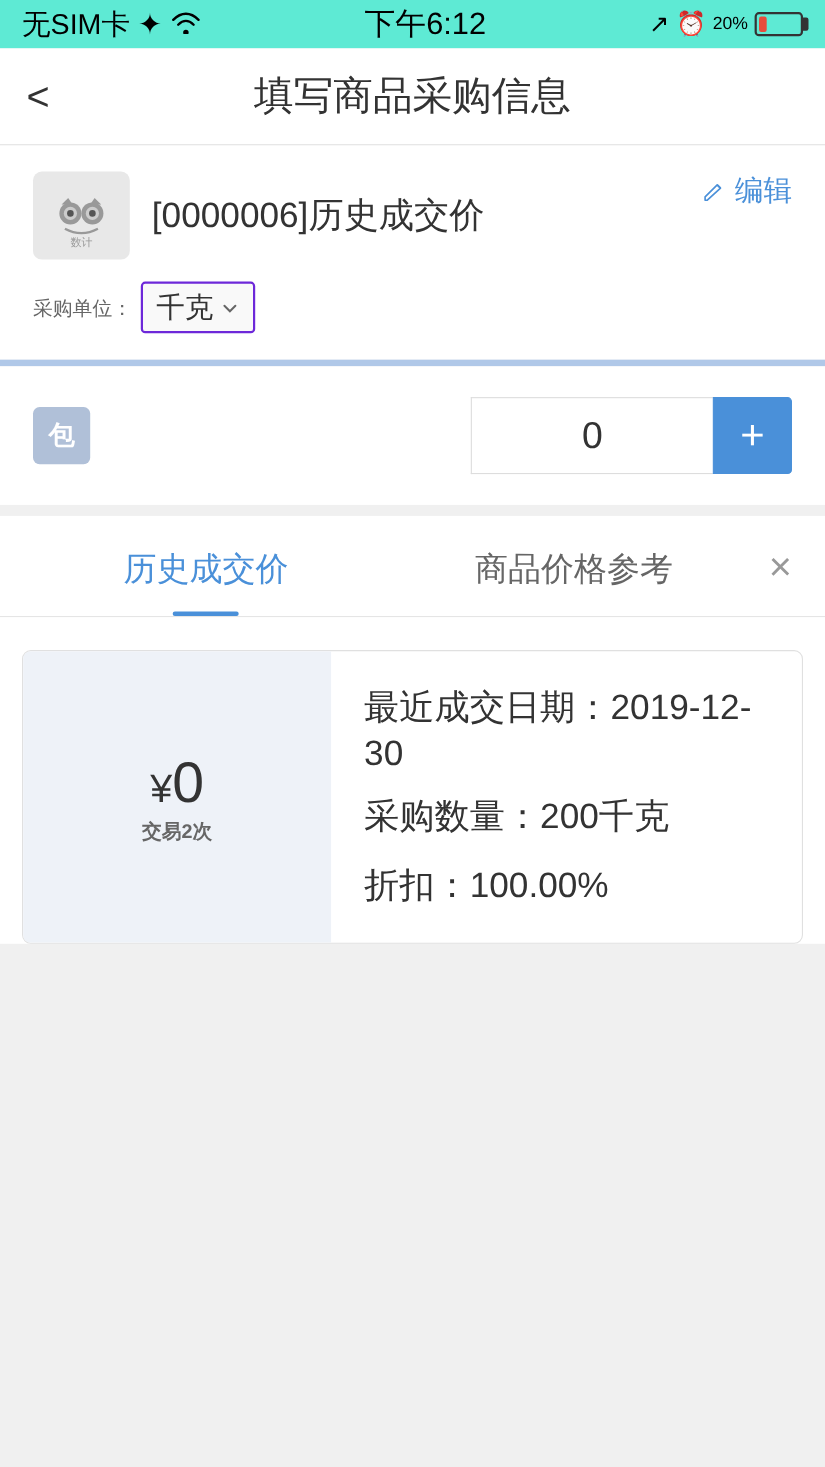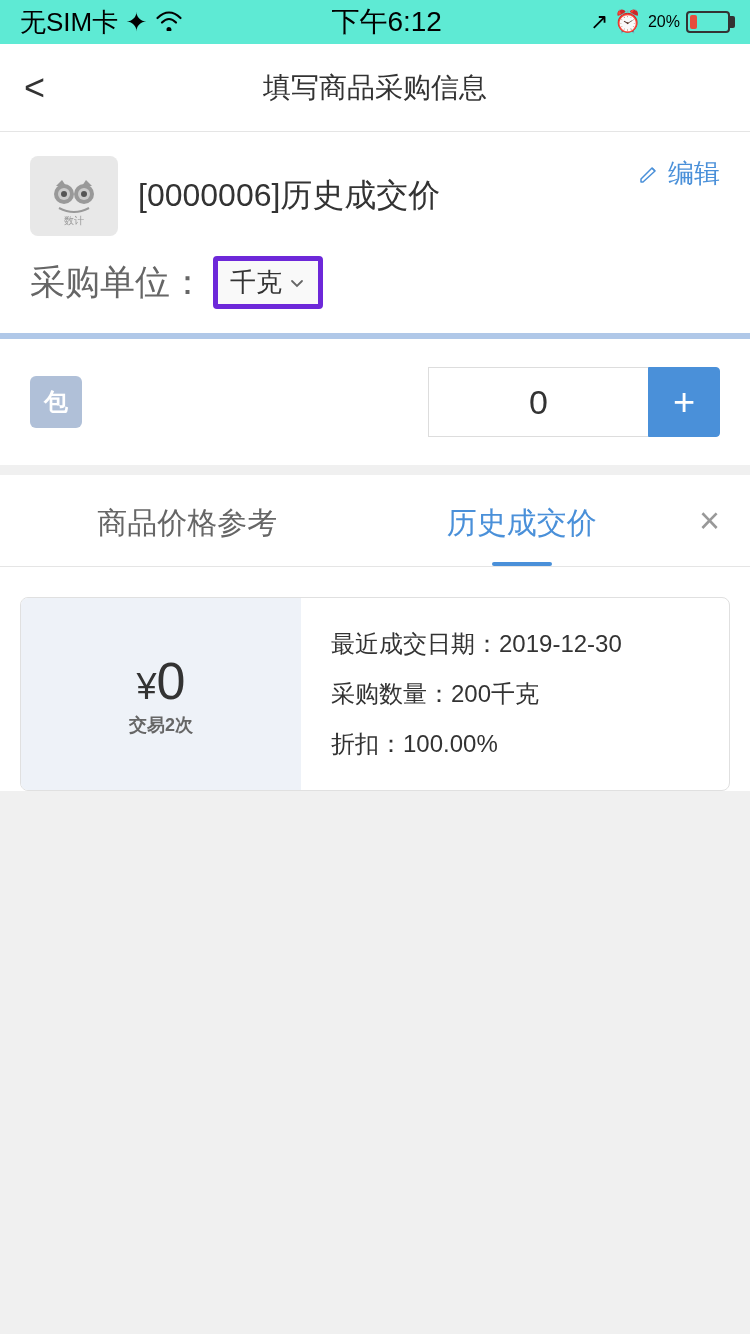--- a/index.html
+++ b/index.html
@@ -66,21 +66,21 @@
       border-bottom: 1px solid #e5e5e5;
     }
     .nav-back {
       position: absolute;
       left: 24px;
       font-size: 36px;
       color: #333;
       cursor: pointer;
     }
     .nav-title {
-      font-size: 28px;
+      font-size: 36px;
       font-weight: 500;
       color: #333;
     }
 
     
     .product-card {
       width: 750px;
       background: #fff;
       padding: 24px 30px;
       margin-bottom: 0;
@@ -123,25 +123,25 @@
       gap: 4px;
       cursor: pointer;
       white-space: nowrap;
     }
     .product-unit-row {
       display: flex;
       align-items: center;
       justify-content: space-between;
       margin-top: 8px;
     }
-    .unit-label { font-size: 35px; color: #666; }
+    .unit-label { font-size: 18px; color: #666; }
     .unit-select {
       display: inline-flex;
       align-items: center;
-      border: 5px solid #6d28d9;
+      border: 2px solid #6d28d9;
       border-radius: 4px;
       padding: 4px 12px;
       font-size: 26px;
       color: #333;
       background: #f9f9f9;
       gap: 6px;
       cursor: pointer;
     }
     .price-ref {
       font-size: 28px;
@@ -297,21 +297,21 @@
     }
     .history-right {
       flex: 1;
       padding: 30px 30px;
       display: flex;
       flex-direction: column;
       gap: 18px;
       justify-content: center;
     }
     .history-detail-row {
-      font-size: 24px;
+      font-size: 32px;
       color: #333;
     }
 
     
     .main-content {
       background: #f0f0f0;
       min-height: 600px;
     }
   </style>
 </head>
@@ -399,25 +399,25 @@
       <span>0</span>
     </div>
     <div class="qty-plus-btn">
       <span>+</span>
     </div>
   </div>
 </div>
 
 <div class="tabs-panel">
   <div class="tabs-header">
+    <div class="tab-item active">
+      <span>历史成交价</span>
+    </div>
     <div class="tab-item">
       <span>商品价格参考</span>
-    </div>
-    <div class="tab-item active">
-      <span>历史成交价</span>
     </div>
     <span class="close-btn">×</span>
   </div>
 
   <div class="history-card">
     <div class="history-left">
       <div class="history-price">
         <span class="yen">¥</span><span>0</span>
       </div>
       <div class="history-trade">交易2次</div>

